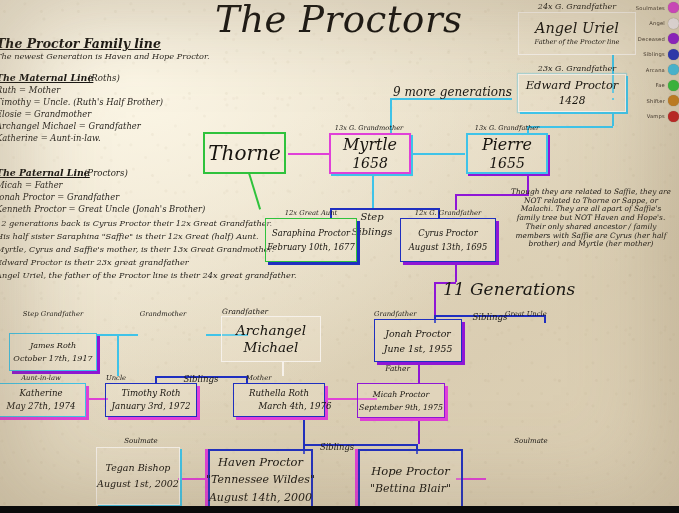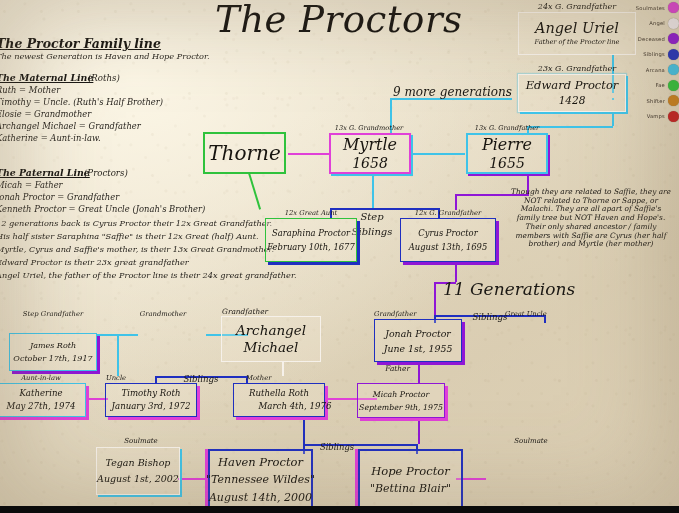--- a/index.html
+++ b/index.html
@@ -264,21 +264,21 @@
     <span class="dt" style="font-size:8.6px;line-height:13px;margin-left:32px;">March 4th, 1976</span>
   </div>
 
   <div class="caption" style="left:356px;top:364px;width:54px;font-size:7.4px;text-align:right;text-decoration:none;">Father</div>
   <div class="node" style="left:357px;top:383px;width:88px;height:35px;border:1.6px solid #8f16d6;box-shadow:3px 3px 0 0 #e040d8;">
     <span class="nm" style="font-size:7.8px;line-height:13px;">Micah Proctor</span>
     <span class="dt" style="font-size:7.8px;line-height:13px;">September 9th, 1975</span>
   </div>
 
   <div class="caption" style="left:96px;top:437px;width:90px;font-size:7px;">Soulmate</div>
-  <div class="node" style="left:96px;top:447px;width:84px;height:48px;border:1.6px solid #f6f1ea;box-shadow:2px 2px 0 0 #3fc3e8;align-items:center;">
+  <div class="node" style="left:96px;top:447px;width:84px;height:58px;border:1.6px solid #f6f1ea;box-shadow:2px 2px 0 0 #3fc3e8;align-items:center;">
     <span class="nm" style="font-size:9.5px;line-height:16px;">Tegan Bishop</span>
     <span class="dt" style="font-size:9.5px;line-height:16px;">August 1st, 2002</span>
   </div>
 
   <div class="node" style="left:208px;top:449px;width:105px;height:62px;border:2px solid #1f2fc0;box-shadow:-3px 0 0 0 #e040d8, 0 3px 0 0 #e040d8;">
     <span class="nm" style="font-size:11.5px;line-height:18px;">Haven Proctor</span>
     <span class="nm" style="font-size:11px;line-height:18px;">"Tennessee Wildes"</span>
     <span class="dt" style="font-size:11px;line-height:18px;">August 14th, 2000</span>
   </div>
 

